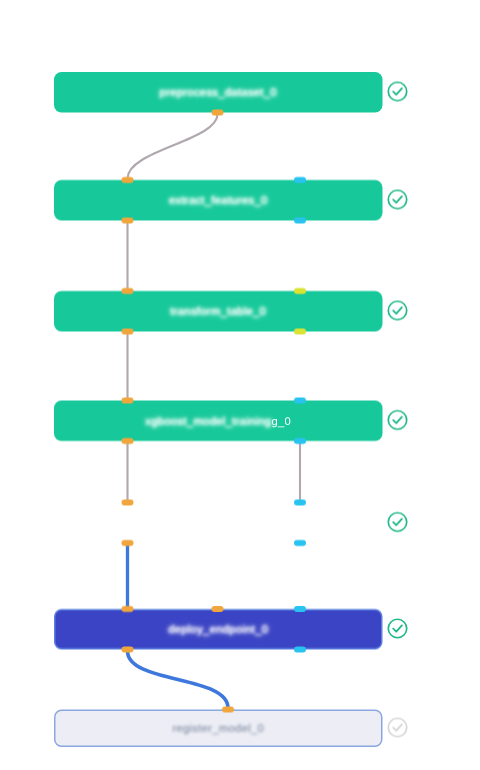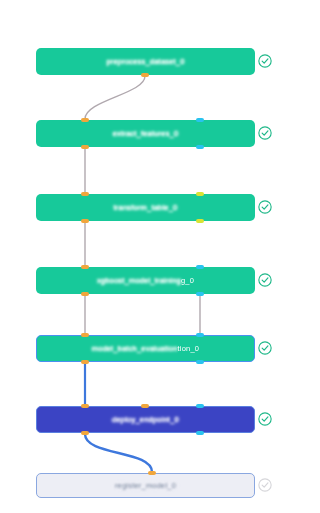--- a/index.html
+++ b/index.html
@@ -129,24 +129,20 @@
   <div class="handle" style="left:85px;top:282px;background:#f0a63c;"></div>
   <div class="handle" style="left:200px;top:255px;background:#29c3ef;"></div>
   <div class="handle" style="left:200px;top:282px;background:#29c3ef;"></div>
   <div class="status" style="left:265px;top:268px;">
     <svg viewBox="0 0 20 20">
       <circle cx="10" cy="10" r="8.2" fill="none" stroke="#1fb889" stroke-width="1.5"></circle>
       <path d="M6.2 10.2 L8.9 12.8 L13.9 7.2" fill="none" stroke="#1fb889" stroke-width="1.6" stroke-linecap="round" stroke-linejoin="round"></path>
     </svg>
   </div>
 
-  <div class="node state-done" style="left:36px;top:323px;width:219px;height:27px;background:#17c99a;border:1.6px solid #4a90f0;">
-    <span class="node-label">model_batch_evaluation</span>
-    <span class="node-label tail">tion_0</span>
-  </div>
   <div class="handle" style="left:85px;top:323px;background:#f0a63c;"></div>
   <div class="handle" style="left:85px;top:350px;background:#f0a63c;"></div>
   <div class="handle" style="left:200px;top:323px;background:#29c3ef;"></div>
   <div class="handle" style="left:200px;top:350px;background:#29c3ef;"></div>
   <div class="status" style="left:265px;top:336px;">
     <svg viewBox="0 0 20 20">
       <circle cx="10" cy="10" r="8.2" fill="none" stroke="#1fb889" stroke-width="1.5"></circle>
       <path d="M6.2 10.2 L8.9 12.8 L13.9 7.2" fill="none" stroke="#1fb889" stroke-width="1.6" stroke-linecap="round" stroke-linejoin="round"></path>
     </svg>
   </div>

